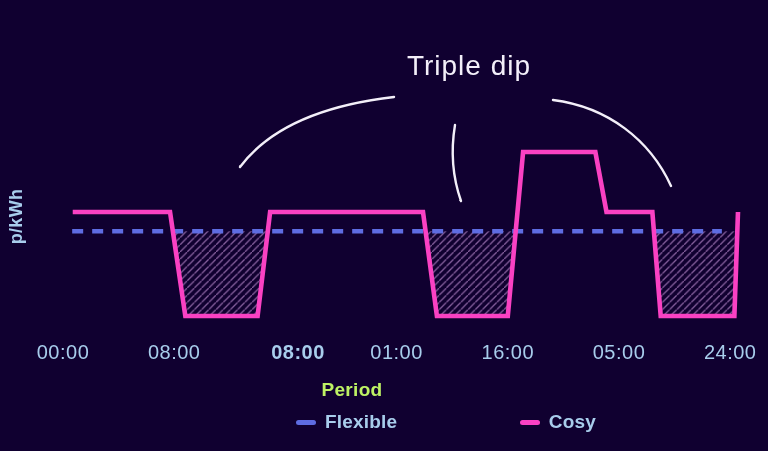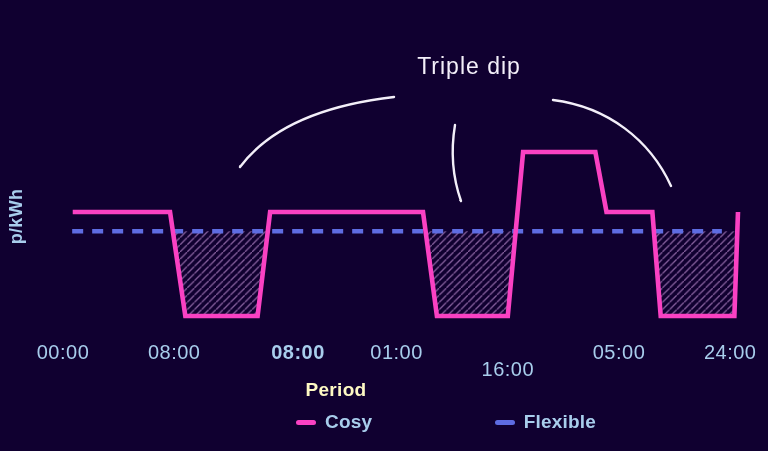--- a/index.html
+++ b/index.html
@@ -18,34 +18,34 @@
     left:-14px;top:206px;
     width:60px;text-align:center;
     transform:rotate(-90deg);
     color:#a8cdec;font-size:18px;font-weight:bold;letter-spacing:.3px;
   }
   #annotation{
     left:469px;top:53px;
     transform:translateX(-50%);
     text-align:center;
     color:#f3eff9;
-    font-size:23px;line-height:26px;letter-spacing:1px;
+    font-size:28px;line-height:26px;letter-spacing:1px;
     white-space:nowrap;
   }
   #x-axis{left:0;top:341px;width:768px;height:24px;}
   .x-tick{
     position:absolute;top:0;
     transform:translateX(-50%);
     color:#a8cdec;font-size:20px;letter-spacing:.5px;font-weight:500;
     white-space:nowrap;
   }
   #xlabel{
-    left:336px;top:379px;
+    left:352px;top:379px;
     transform:translateX(-50%);
-    color:#fef9c3;font-size:19px;font-weight:bold;letter-spacing:.3px;
+    color:#bef264;font-size:19px;font-weight:bold;letter-spacing:.3px;
   }
   #legend{
     left:296px;top:411px;width:300px;
     display:flex;justify-content:space-between;align-items:center;
   }
   .legend-item{display:flex;align-items:center;gap:9px;}
   .legend-swatch{width:20px;height:5px;border-radius:2.5px;}
   .legend-label{color:#a8cdec;font-size:19px;font-weight:bold;letter-spacing:.2px;}
   svg{display:block;}
 </style>
@@ -85,31 +85,31 @@
     <div>Triple dip</div>
   </div>
 
   <div id="ylabel" class="abs">p/kWh</div>
 
   <div id="x-axis" class="abs">
       <div class="x-tick" style="left: 63px;">00:00</div>
       <div class="x-tick" style="left: 174.2px;">08:00</div>
       <div class="x-tick" style="left: 298px; font-weight: bold;">08:00</div>
       <div class="x-tick" style="left: 396.6px;">01:00</div>
-      <div class="x-tick" style="left: 507.8px; margin-top: 17px;">16:00</div>
+      <div class="x-tick" style="left: 507.8px;">16:00</div>
       <div class="x-tick" style="left: 619px;">05:00</div>
       <div class="x-tick" style="left: 730.2px; text-align: center;">24:00</div>
     </div>
 
   <div id="xlabel" class="abs">Period</div>
 
   <div id="legend" class="abs">
       <div class="legend-item">
+        <span class="legend-swatch" style="background: rgb(94, 108, 226);"></span>
+        <span class="legend-label">Flexible</span>
+      </div>
+      <div class="legend-item">
         <span class="legend-swatch" style="background: rgb(250, 65, 195);"></span>
         <span class="legend-label">Cosy</span>
-      </div>
-      <div class="legend-item">
-        <span class="legend-swatch" style="background: rgb(94, 108, 226);"></span>
-        <span class="legend-label">Flexible</span>
       </div>
     </div>
 
 </div>
 
 </body></html>

